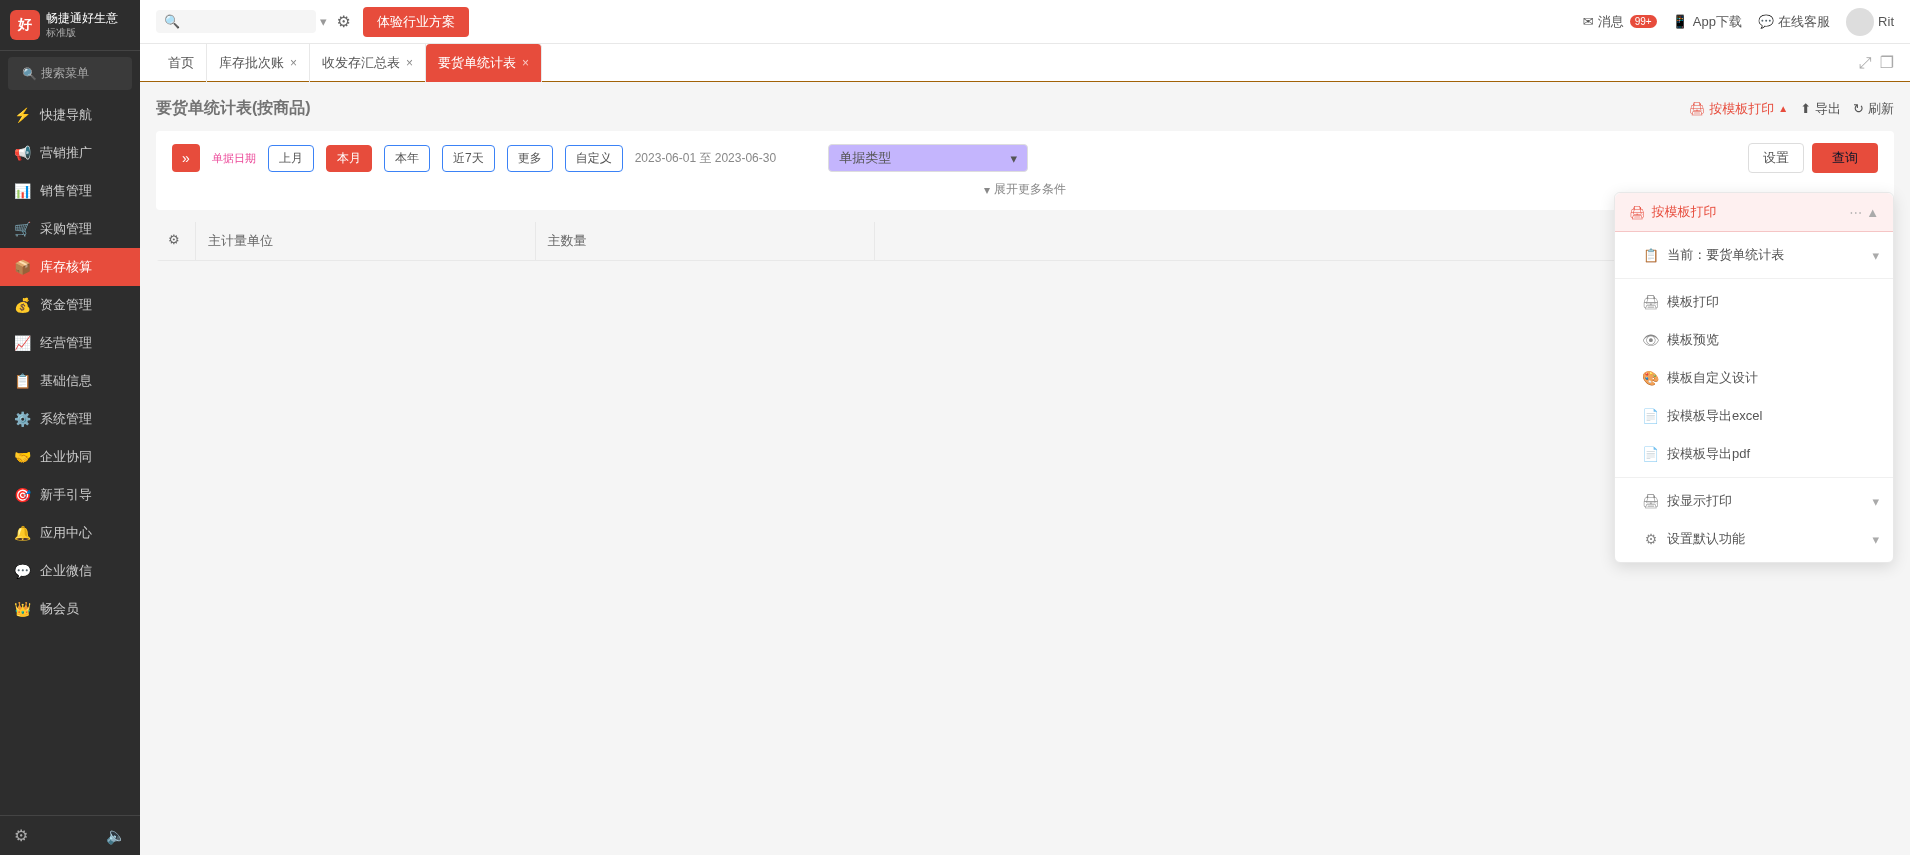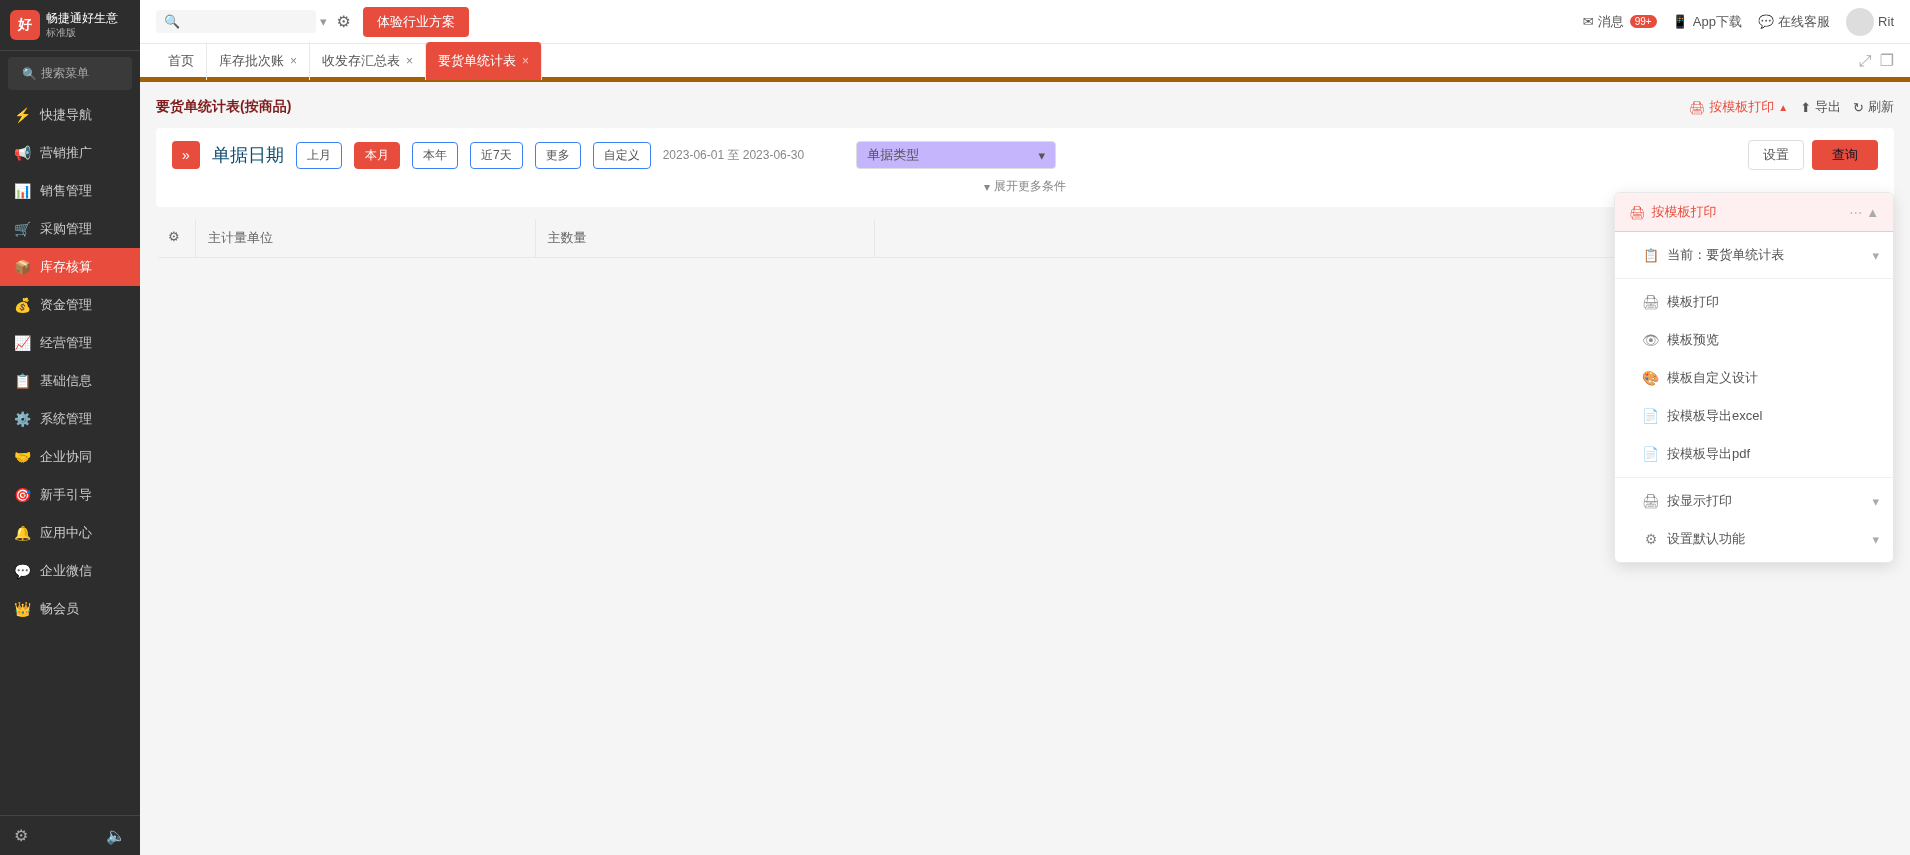--- a/index.html
+++ b/index.html
@@ -143,21 +143,21 @@
       background: #ddd;
       border-radius: 50%;
     }
 
     
     .tabs-bar {
       background: #fff;
       display: flex;
       align-items: center;
       padding: 0 16px;
-      border-bottom: 5px solid #a16207;
+      border-bottom: 1px solid #a16207;
       flex-shrink: 0;
       height: 38px;
     }
     .tab {
       display: flex;
       align-items: center;
       padding: 0 12px;
       height: 38px;
       font-size: 13px;
       cursor: pointer;
@@ -189,23 +189,23 @@
       position: relative;
     }
 
     .page-header {
       display: flex;
       align-items: center;
       justify-content: space-between;
       margin-bottom: 12px;
     }
     .page-title {
-      font-size: 14px;
+      font-size: 16px;
       font-weight: bold;
-      color: #7f1d1d;
+      color: #737373;
     }
     .page-header-actions {
       display: flex;
       align-items: center;
       gap: 12px;
     }
     .btn-print {
       display: flex;
       align-items: center;
       gap: 4px;
@@ -253,21 +253,21 @@
       display: flex;
       align-items: center;
       justify-content: center;
       width: 28px; height: 28px;
       background: #e74c3c;
       color: white;
       border-radius: 4px;
       cursor: pointer;
       font-size: 14px;
     }
-    .filter-label { color: #0c4a6e; font-size: 18px; white-space: nowrap; }
+    .filter-label { color: #ec4899; font-size: 11px; white-space: nowrap; }
     .date-btn {
       padding: 4px 10px;
       border: 1px solid #3b82f6;
       border-radius: 4px;
       background: #fff;
       font-size: 12px;
       cursor: pointer;
       color: #555;
     }
     .date-btn.active {

